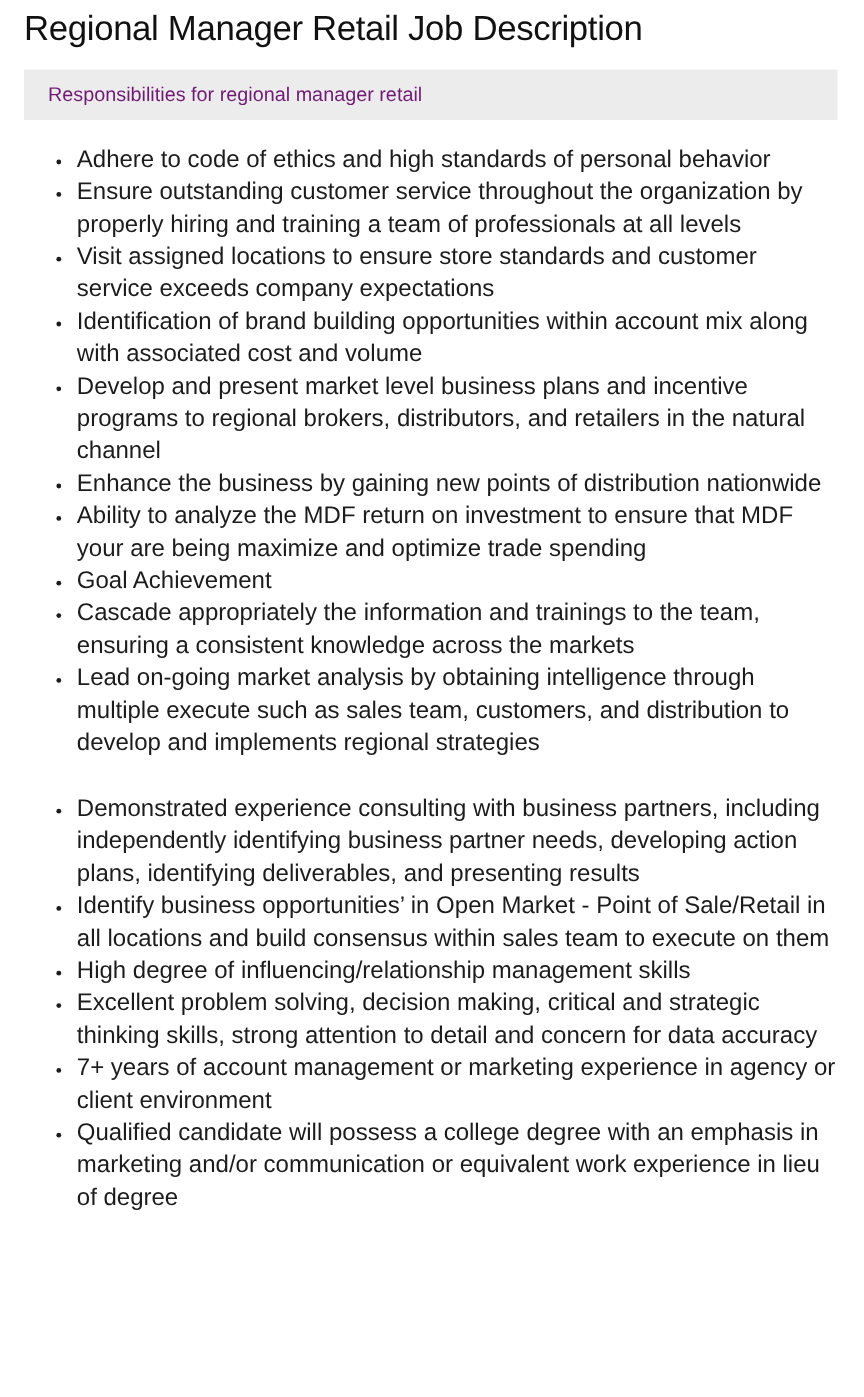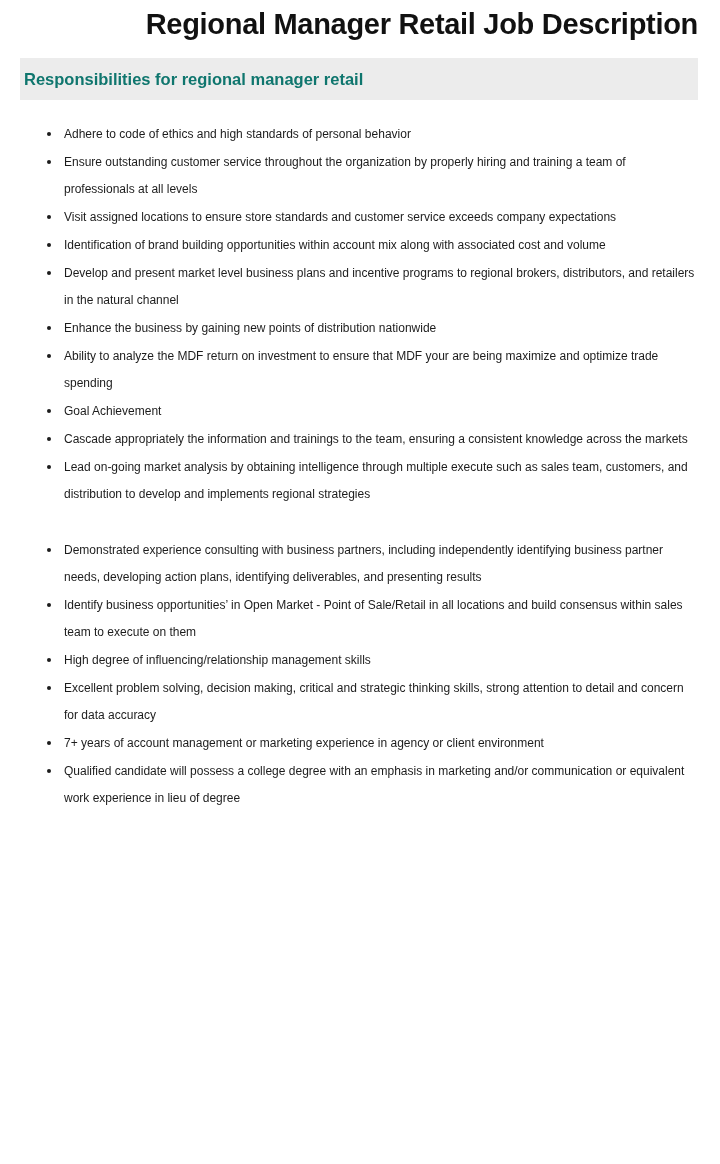--- a/index.html
+++ b/index.html
@@ -6,46 +6,46 @@
   body {
     width: 720px;
     min-height: 1164px;
     font-family: "Liberation Sans", sans-serif;
     color: #1c1c1c;
     -webkit-font-smoothing: antialiased;
   }
   .page { padding: 0 22px 30px 20px; box-sizing: border-box; }
   .doc-title {
     margin: 6px 0 0 0;
-    text-align: right;
+    text-align: left;
     font-size: 29px;
     line-height: 36px;
-    font-weight: 700;
+    font-weight: 400;
     color: #111111;
     letter-spacing: -0.3px;
   }
   .intro {
     margin: 21px 0 0 0;
     font-size: 16.5px;
     line-height: 27px;
   }
   .section-header {
     margin-top: 16px;
     background: #ececec;
     height: 42px;
     line-height: 42px;
-    padding-left: 4px;
+    padding-left: 20px;
     font-size: 16.5px;
-    font-weight: 700;
-    color: #0f766e;
+    font-weight: 400;
+    color: #701a75;
   }
   ul.bullet-list {
     margin: 20px 0 28px 0;
     padding-left: 42px;
-    font-size: 12px;
+    font-size: 20px;
     line-height: 27px;
     list-style-type: disc;
   }
   ul.bullet-list li { padding-left: 2px; }
   ul.bullet-list li::marker { font-size: 13px; }
 </style>
 </head>
 <body>
 
 <div class="page">

